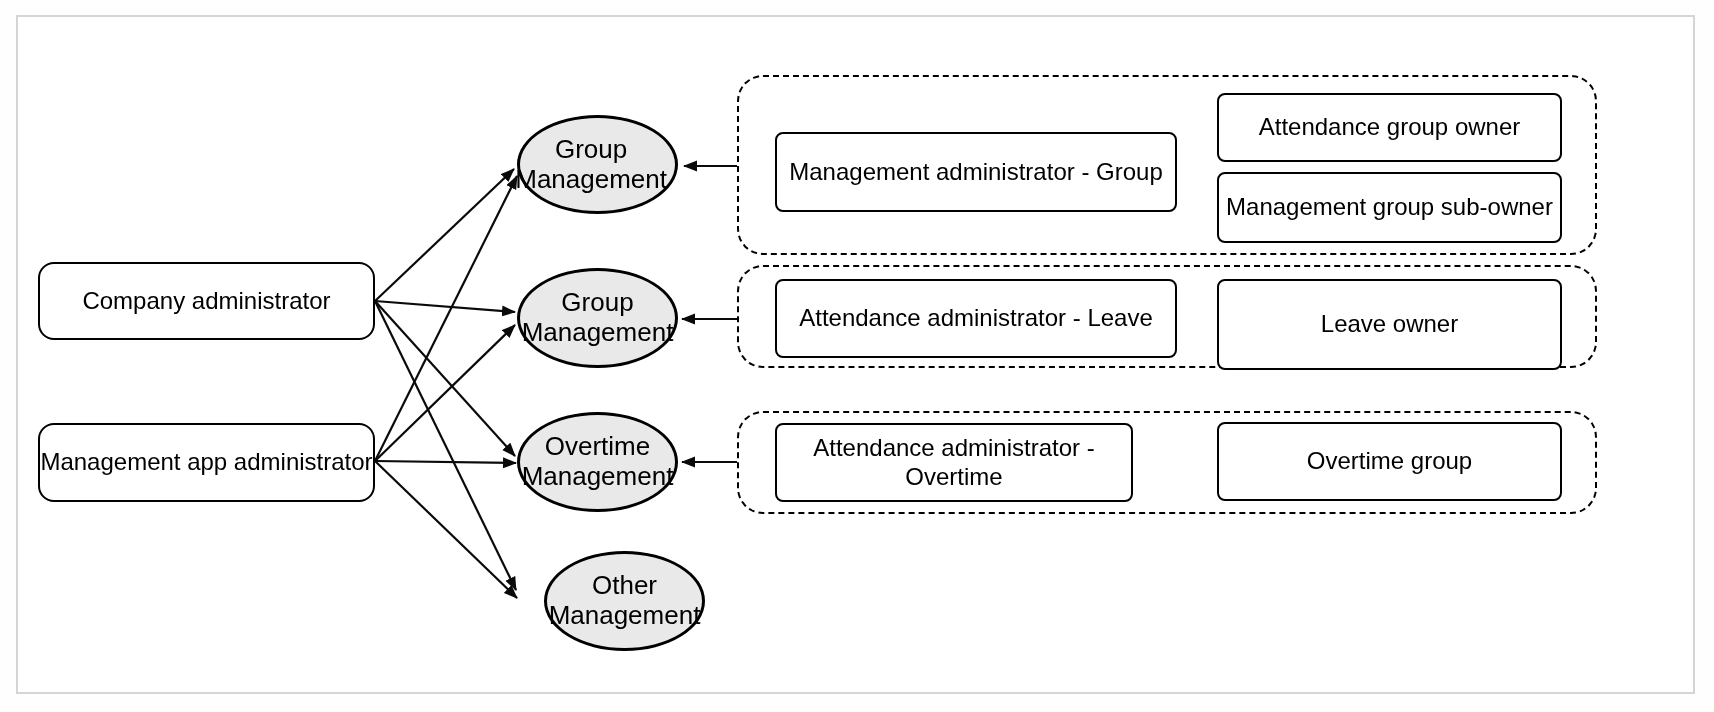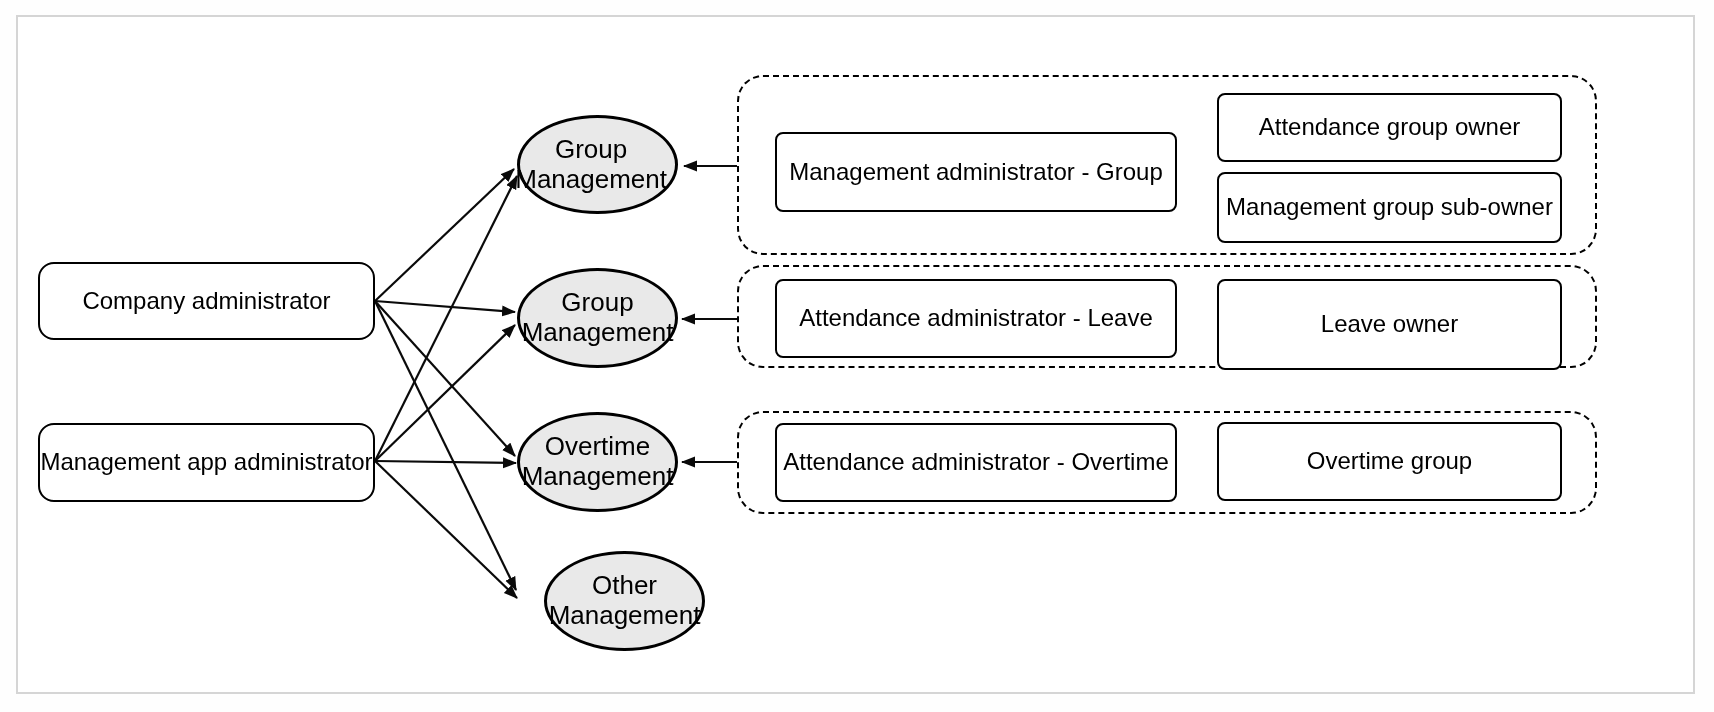--- a/index.html
+++ b/index.html
@@ -47,21 +47,21 @@
   #module-other{left:544px;top:551px;width:161px;height:100px;}
 
   
   #pgroup-group{left:737px;top:75px;width:860px;height:180px;}
   #pgroup-leave{left:737px;top:265px;width:860px;height:103px;}
   #pgroup-overtime{left:737px;top:411px;width:860px;height:103px;}
 
   
   #role-admin-group{left:775px;top:132px;width:402px;height:80px;}
   #role-admin-leave{left:775px;top:279px;width:402px;height:79px;}
-  #role-admin-overtime{left:775px;top:423px;width:402px;height:79px;}
+  #role-admin-overtime{left:775px;top:423px;width:358px;height:79px;}
 
   
   #role-group-owner{left:1217px;top:93px;width:345px;height:69px;}
   #role-group-sub-owner{left:1217px;top:172px;width:345px;height:71px;}
   #role-leave-owner{left:1217px;top:279px;width:345px;height:91px;}
   #role-overtime-owner{left:1217px;top:422px;width:345px;height:79px;}
 </style>
 </head>
 <body>
 

